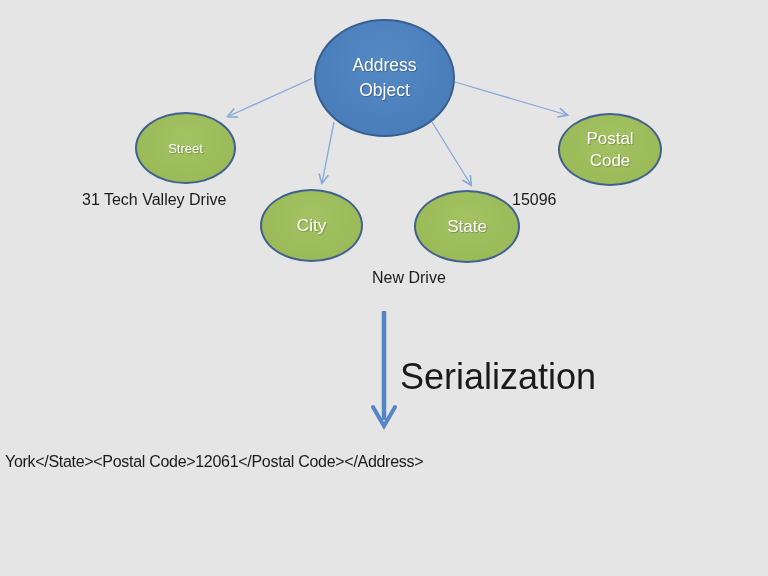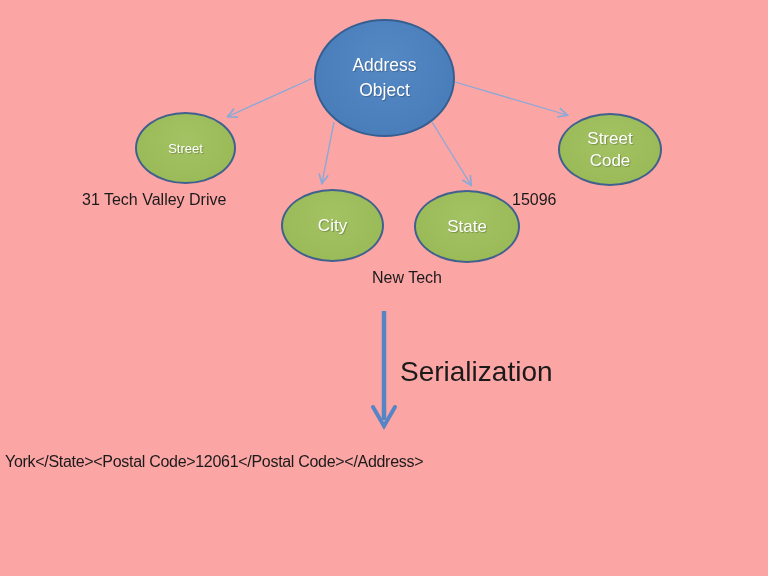--- a/index.html
+++ b/index.html
@@ -5,21 +5,21 @@
   html, body {
     margin: 0;
     padding: 0;
     background: #ffffff;
     font-family: "Liberation Sans", sans-serif;
   }
   .canvas {
     position: relative;
     width: 768px;
     height: 576px;
-    background: #fca5a5;
+    background: #e5e5e5;
     overflow: hidden;
   }
   .connector-layer {
     position: absolute;
     left: 0; top: 0;
     width: 768px; height: 576px;
     pointer-events: none;
   }
   .node {
     position: absolute;
@@ -35,40 +35,40 @@
     background: radial-gradient(ellipse at 50% 38%, #5589c4 0%, var(--node-blue, #4a7ebb) 70%);
     border: 2px solid var(--node-blue-border, #365f91);
   }
   .node-green {
     background: radial-gradient(ellipse at 50% 38%, #a3c263 0%, var(--node-green, #9bbb59) 70%);
     border: 2px solid var(--node-green-border, #40618e);
   }
   #node-address { left: 314px; top: 19px;  width: 137px; height: 114px; font-size: 17.5px; }
   #node-address .node-label { width: 90px; line-height: 25px; }
   #node-street  { left: 135px; top: 112px; width: 97px;  height: 68px; font-size: 13px; }
-  #node-city    { left: 281px; top: 189px; width: 99px;  height: 69px; font-size: 17px; }
+  #node-city    { left: 260px; top: 189px; width: 99px;  height: 69px; font-size: 17px; }
   #node-state   { left: 414px; top: 190px; width: 102px; height: 69px; font-size: 17px; justify-content: center; }
   #node-postal  { left: 558px; top: 113px; width: 100px; height: 69px; font-size: 17px; }
   #node-postal .node-label { width: 64px; line-height: 22px; }
   .value-label {
     position: absolute;
     width: 200px;
     text-align: left;
     font-size: 16px;
     color: var(--text-dark, #1a1a1a);
   }
   #value-street { left: 82px;  top: 191px; }
   #value-city   { left: 222px; top: 272px; }
   #value-state  { left: 372px; top: 269px; }
   #value-postal { left: 512px; top: 191px; }
   .serialization-label {
     position: absolute;
     left: 400px;
     top: 356px;
-    font-size: 28px;
+    font-size: 36px;
     color: var(--text-dark, #1a1a1a);
   }
   .xml-output {
     position: absolute;
     left: 5px;
     top: 450px;
     width: 758px;
     font-size: 16px;
     line-height: 24px;
     letter-spacing: -0.3px;
@@ -107,25 +107,25 @@
 
   <div class="node node-green" id="node-city">
     <span class="node-label">City</span>
   </div>
 
   <div class="node node-green" id="node-state">
     <span class="node-label">State</span>
   </div>
 
   <div class="node node-green" id="node-postal">
-    <span class="node-label">Street Code</span>
+    <span class="node-label">Postal Code</span>
   </div>
 
   <div class="value-label" id="value-street">31 Tech Valley Drive</div>
-  <div class="value-label" id="value-state">New Tech</div>
+  <div class="value-label" id="value-state">New Drive</div>
   <div class="value-label" id="value-postal">15096</div>
 
   <div class="serialization-label">Serialization</div>
 
   <div class="xml-output">
     <div class="xml-line">York&lt;/State&gt;&lt;Postal Code&gt;12061&lt;/Postal Code&gt;&lt;/Address&gt;</div>
   </div>
 
 </div>
 

